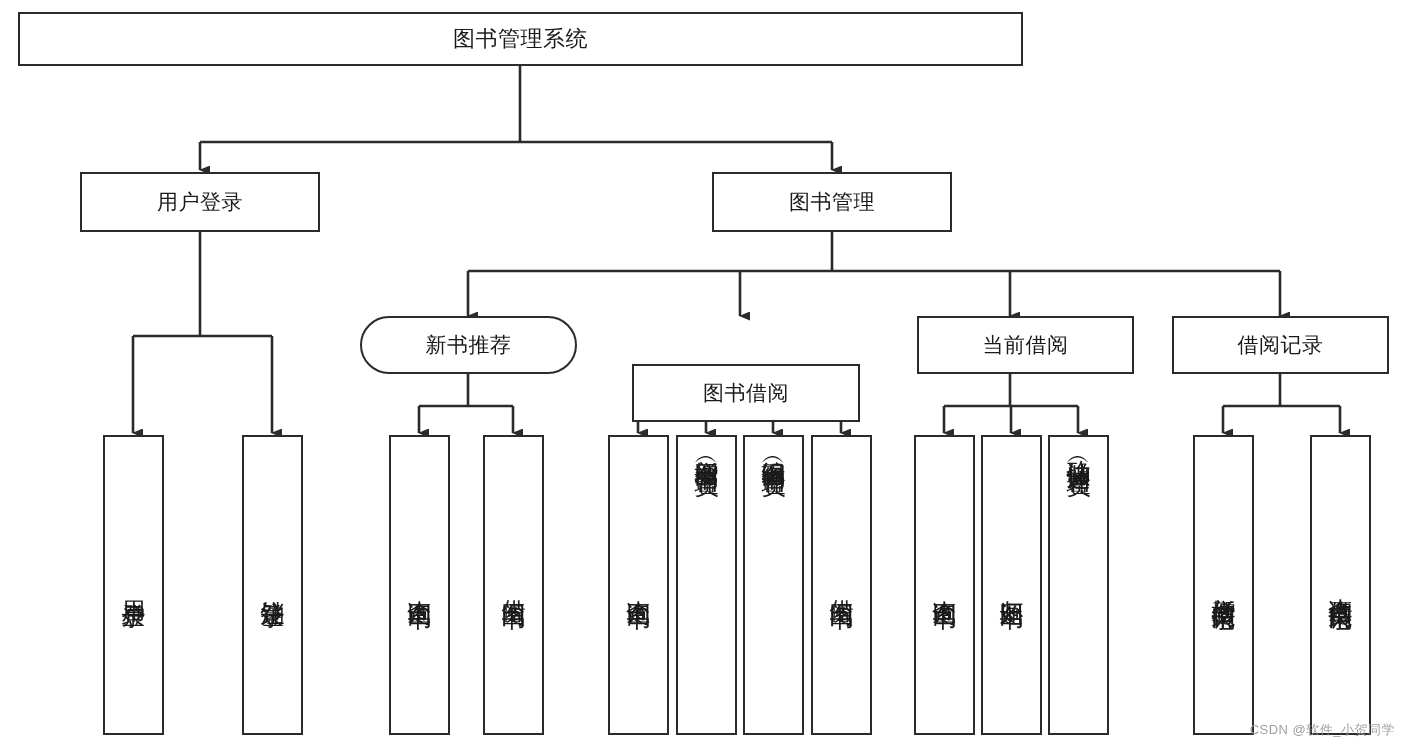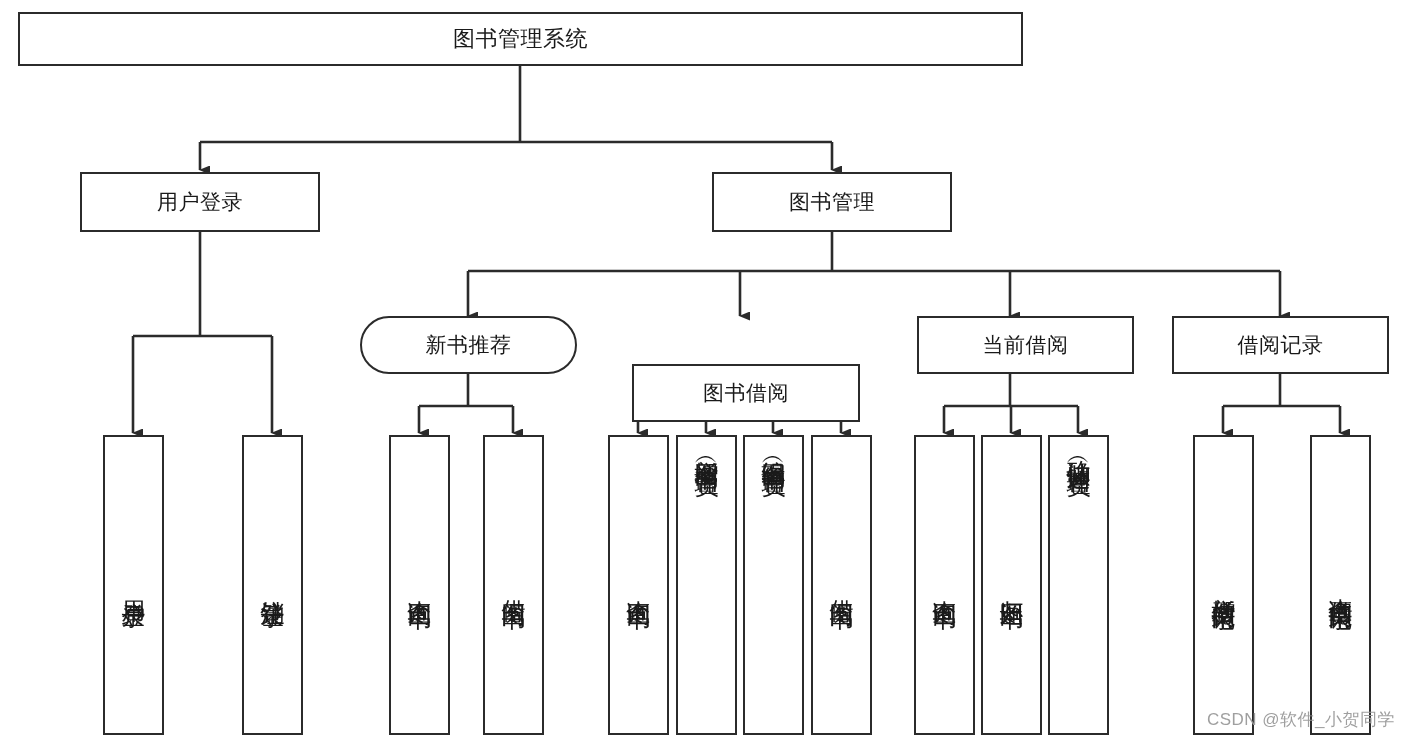--- a/index.html
+++ b/index.html
@@ -65,22 +65,22 @@
     white-space: nowrap;
   }
   
   .node.vert.center-text {
     align-items: center;
     padding-top: 0;
   }
   #watermark {
     position: absolute;
     right: 10px;
-    bottom: 16px;
-    font-size: 17px;
+    bottom: 8px;
+    font-size: 13px;
     color: #9a9a9a;
     letter-spacing: 0.5px;
     white-space: nowrap;
     z-index: 3;
     opacity: 0.95;
   }
 </style>
 </head>
 <body>
 

